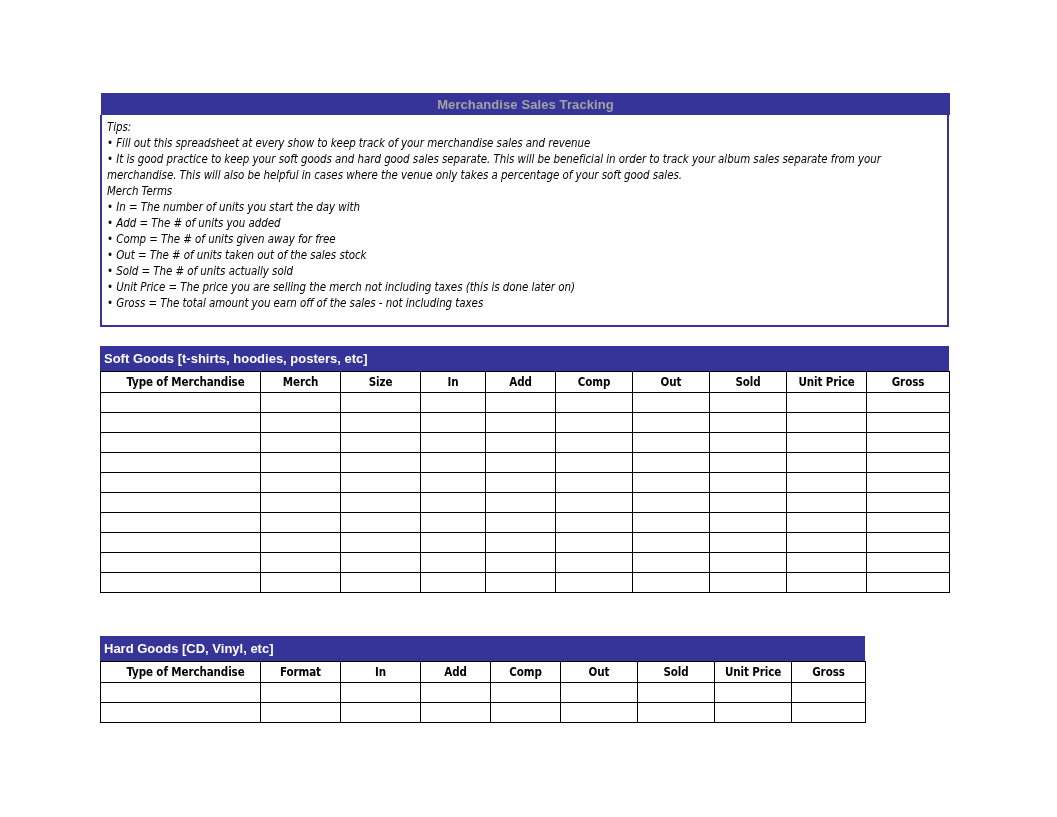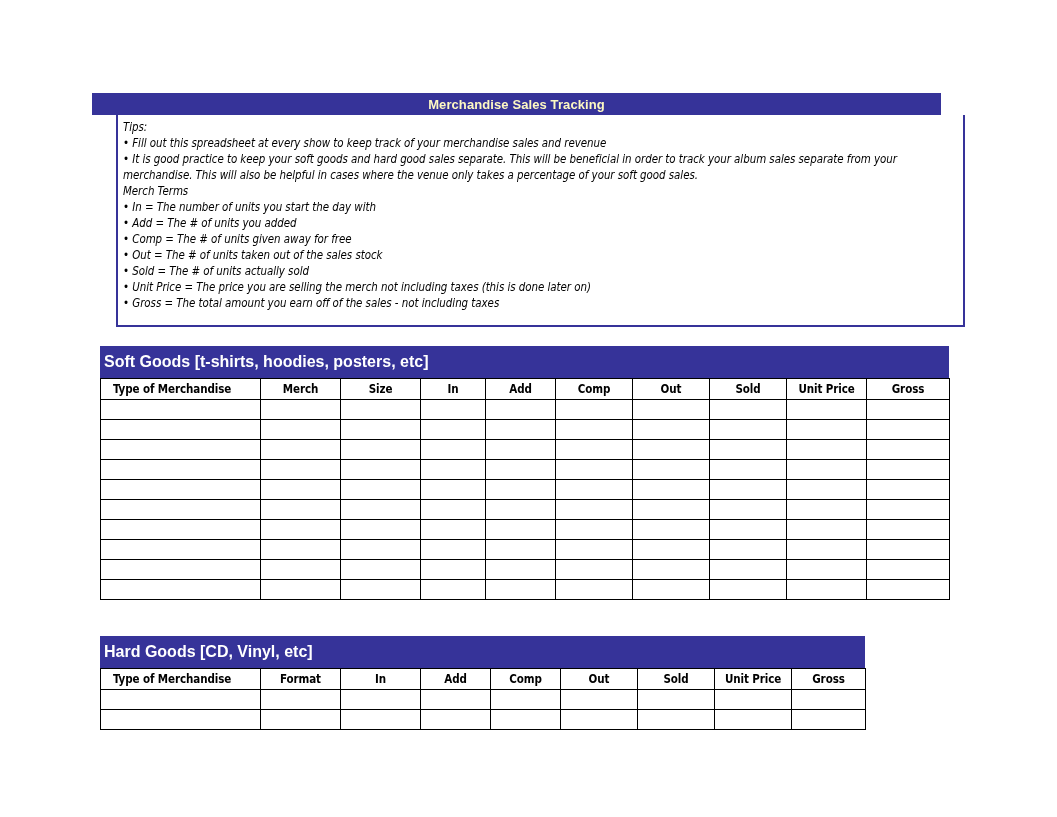--- a/index.html
+++ b/index.html
@@ -13,70 +13,69 @@
     position: relative;
     font-family: "Liberation Sans", sans-serif;
     overflow: hidden;
   }
 
   
   .panel { position: absolute; box-sizing: border-box; }
 
   
   #title-banner {
-    left: 92px;
+    left: 101px;
     top: 93px;
     width: 849px;
     height: 22px;
     background: #363399;
-    color: #fef9c3;
+    color: #a3a3a3;
     font-weight: bold;
     font-size: 13px;
     letter-spacing: .1px;
     display: flex;
     align-items: center;
     justify-content: center;
     font-stretch: condensed;
   }
 
   
   #tips-box {
     left: 100px;
     top: 115px;
     width: 849px;
     height: 212px;
     border: 2px solid #363399;
     border-top: none;
     background: #ffffff;
     padding: 4px 4px 2px 5px;
-    margin-left: 16px;
   }
   .tip-line {
     font-style: italic;
     font-size: 12.3px;
     line-height: 16px;
     color: #000000;
     white-space: normal;
     font-family: "DejaVu Sans", sans-serif;
     font-stretch: condensed;
     transform: scaleX(0.93);
     transform-origin: left center;
     letter-spacing: -0.05px;
   }
 
   
   .section-bar {
     background: #363399;
     color: #ffffff;
     font-weight: bold;
-    font-size: 16px;
+    font-size: 13px;
     display: flex;
     align-items: center;
     padding-left: 4px;
-    height: 32px;
+    height: 25px;
     box-sizing: border-box;
     font-stretch: condensed;
   }
 
   
   table.grid {
     border-collapse: collapse;
     table-layout: fixed;
     width: 100%;
     background: #ffffff;
@@ -89,21 +88,21 @@
     box-sizing: border-box;
   }
   table.grid th {
     font-weight: bold;
     text-align: center;
     font-family: "DejaVu Sans", sans-serif;
     font-stretch: condensed;
     letter-spacing: -0.1px;
     height: 21px;
   }
-  table.grid th.left { text-align: left; padding-left: 12px; }
+  table.grid th.left { text-align: center; padding-left: 12px; }
   table.grid td { height: 20px; }
 
   #soft-goods-section { left: 100px; top: 346px; width: 849px; }
   #hard-goods-section { left: 100px; top: 636px; width: 765px; }
 </style>
 </head>
 <body>
 
 <div class="panel" id="title-banner">
   <span>Merchandise Sales Tracking</span>

